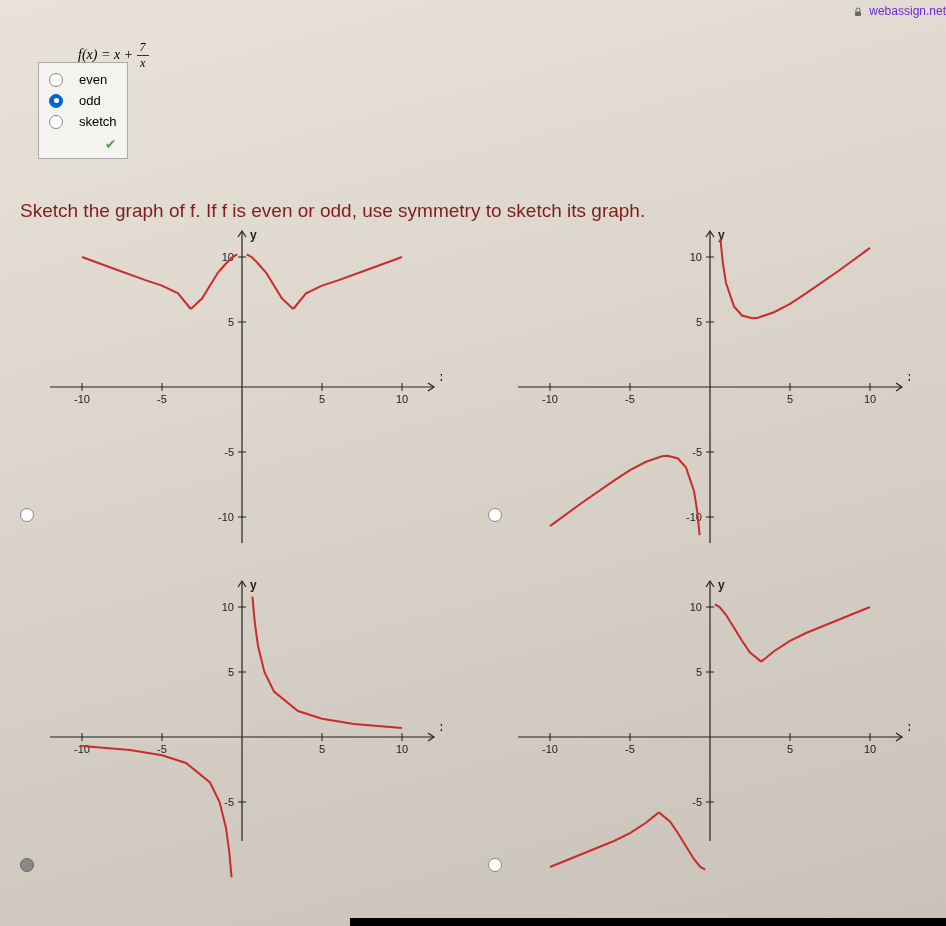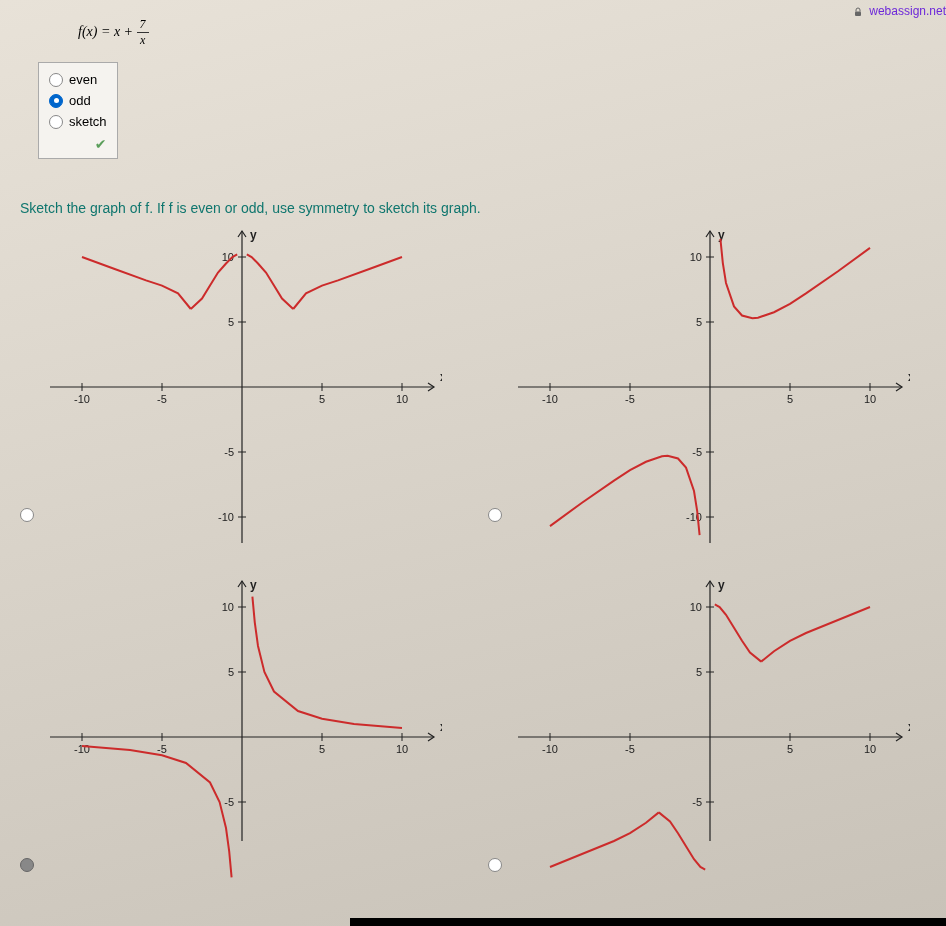--- a/index.html
+++ b/index.html
@@ -22,21 +22,21 @@
     }
     .lock-icon {
       display: inline-block;
       width: 10px;
       height: 10px;
       vertical-align: middle;
       margin-right: 3px;
     }
     .formula {
       position: absolute;
-      top: 17px;
+      top: 40px;
       left: 78px;
       font-size: 14px;
       font-style: italic;
       font-family: "Times New Roman", serif;
     }
     .frac {
       display: inline-block;
       vertical-align: middle;
       text-align: center;
       font-style: italic;
@@ -48,21 +48,21 @@
       top: 62px;
       left: 38px;
       border: 1px solid #aaa;
       background: #f5f3ef;
       padding: 6px 10px;
       font-size: 13px;
     }
     .radio-row {
       display: flex;
       align-items: center;
-      gap: 6px;
+      gap: 16px;
       padding: 3px 0;
       text-align: center;
     }
     .radio {
       width: 14px;
       height: 14px;
       border: 1.5px solid #888;
       border-radius: 50%;
       display: inline-flex;
       align-items: center;
@@ -81,22 +81,22 @@
     }
     .check-row {
       text-align: right;
       padding-top: 4px;
     }
     .check-icon { color: #5a9e5a; font-size: 14px; }
     .instruction {
       position: absolute;
       top: 200px;
       left: 20px;
-      font-size: 14px;
-      color: #0f766e;
+      font-size: 19px;
+      color: #7f1d1d;
     }
     .charts {
       position: absolute;
       top: 222px;
       left: 20px;
       width: 906px;
     }
     .chart-grid {
       display: grid;
       grid-template-columns: 1fr 1fr;

